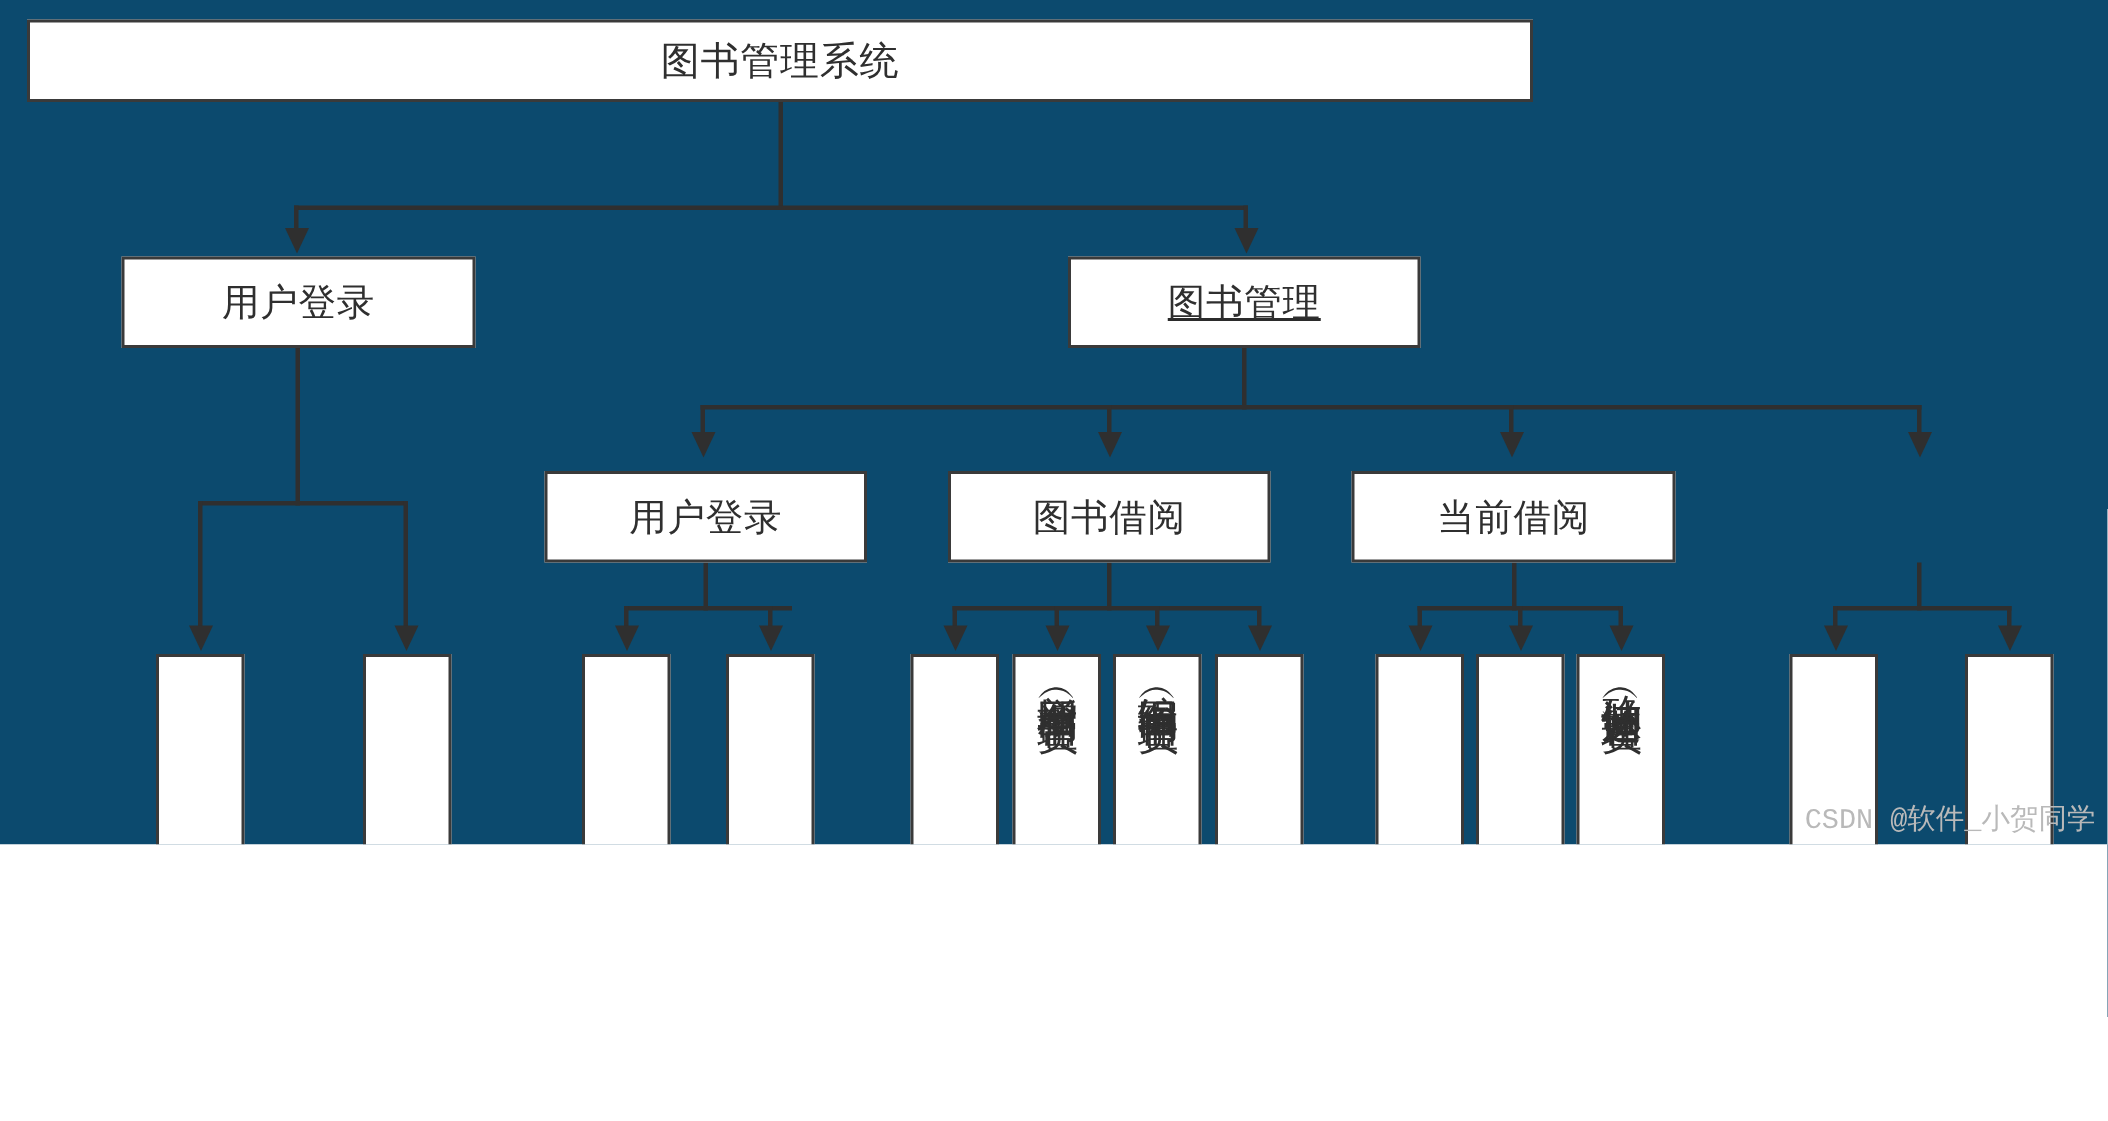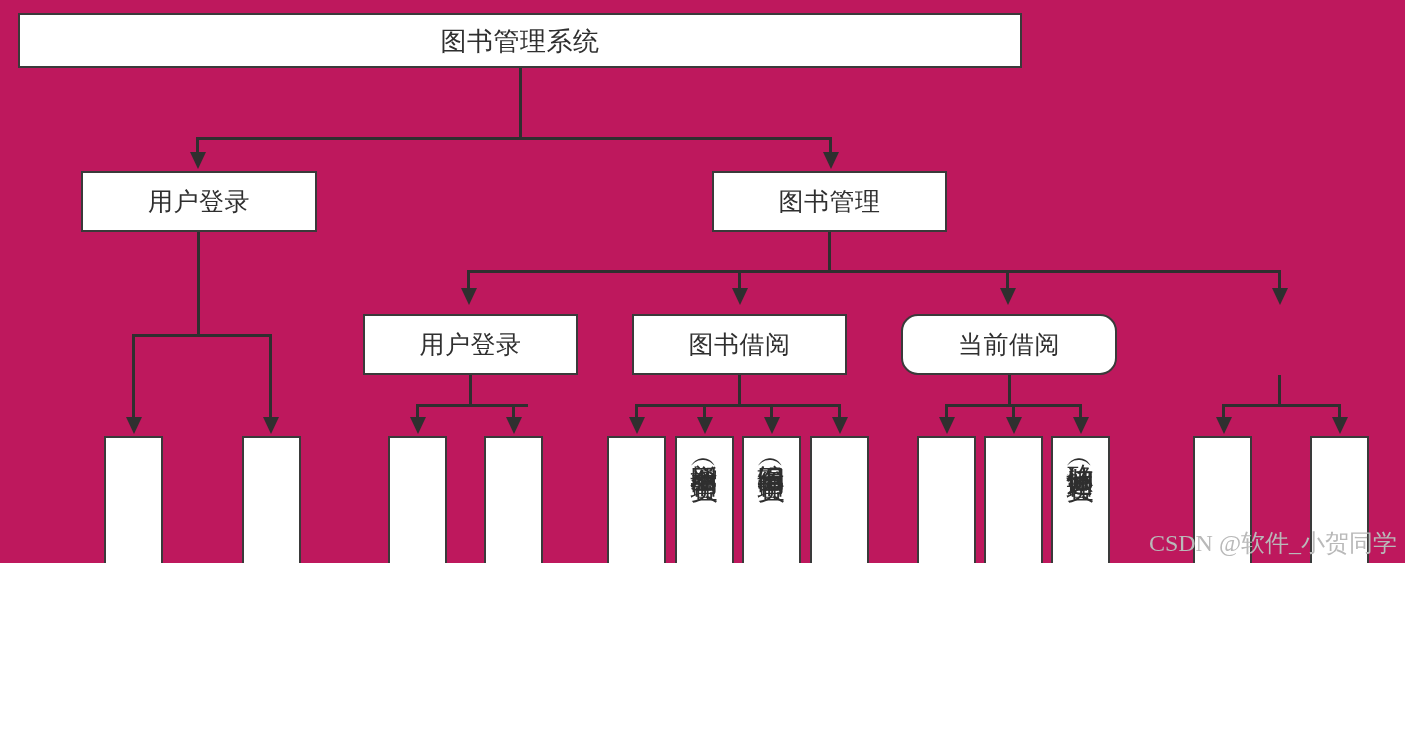--- a/index.html
+++ b/index.html
@@ -9,21 +9,21 @@
     background: #ffffff;
   }
   body {
     font-family: "DejaVu Sans", "Liberation Sans", sans-serif;
     color: #2b2b2b;
   }
   #canvas {
     position: relative;
     width: 1405px;
     height: 563px;
-    background: #be185d;
+    background: #0c4a6e;
     overflow: hidden;
   }
   
   .node {
     position: absolute;
     box-sizing: border-box;
     background: #ffffff;
     border: 2.5px solid #3a3a3a;
     display: flex;
     align-items: center;
@@ -79,25 +79,25 @@
     border-right: 8px solid transparent;
     border-top: 17px solid #2f2f2f;
     z-index: 2;
   }
 
   
   #watermark {
     position: absolute;
     right: 8px;
     bottom: 4px;
-    font-size: 24px;
+    font-size: 19px;
     color: #b9b9b9;
     white-space: nowrap;
     z-index: 5;
-    font-family: Liberation Serif, serif;
+    font-family: Liberation Mono, monospace;
     text-align: right;
   }
 </style>
 </head>
 <body>
 
 <div id="canvas">
 
   <div class="ln v" style="left:519px; top:67px; height:72px;"></div>
   <div class="ln h" style="left:196px; top:137px; width:636px;"></div>
@@ -158,31 +158,31 @@
   <div class="ln v" style="left:1338px; top:404px; height:15px;"></div>
   <div class="arrow" style="left:1332px; top:417px;"></div>
 
   <div class="node h root" style="left:18px; top:13px; width:1004px; height:55px;">
     <span class="label">图书管理系统</span>
   </div>
 
   <div class="node h" style="left:81px; top:171px; width:236px; height:61px;">
     <span class="label">用户登录</span>
   </div>
-  <div class="node h" style="left:712px; top:171px; width:235px; height:61px;">
+  <div class="node h" style="left:712px; top:171px; width:235px; height:61px;text-decoration:underline;">
     <span class="label">图书管理</span>
   </div>
 
   <div class="node h" style="left:363px; top:314px; width:215px; height:61px;">
     <span class="label">用户登录</span>
   </div>
   <div class="node h" style="left:632px; top:314px; width:215px; height:61px;">
     <span class="label">图书借阅</span>
   </div>
-  <div class="node h" style="left:901px; top:314px; width:216px; height:61px;border-radius:17px;">
+  <div class="node h" style="left:901px; top:314px; width:216px; height:61px;">
     <span class="label">当前借阅</span>
   </div>
 
   <div class="node v mid" style="left:104px; top:436px; width:59px; height:299px;">
     <span class="label">用户登录</span>
   </div>
   <div class="node v mid" style="left:242px; top:436px; width:59px; height:299px;">
     <span class="label">注销登录</span>
   </div>
 

